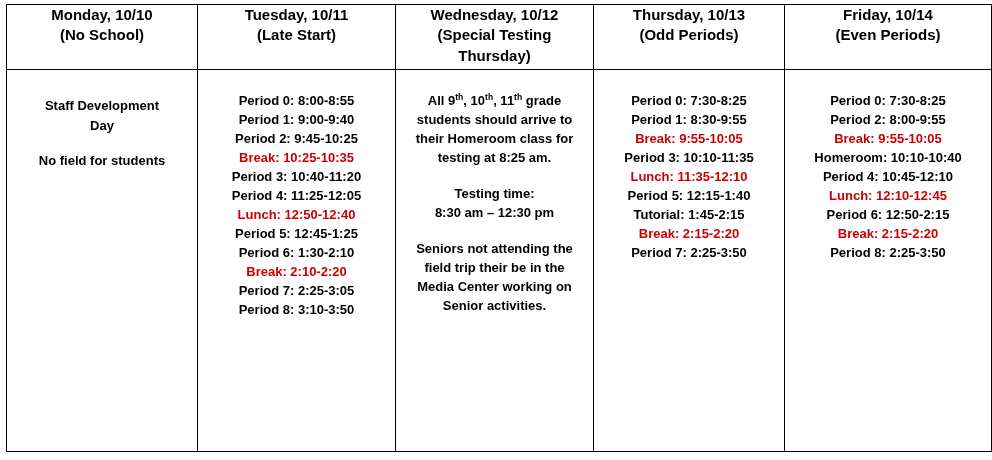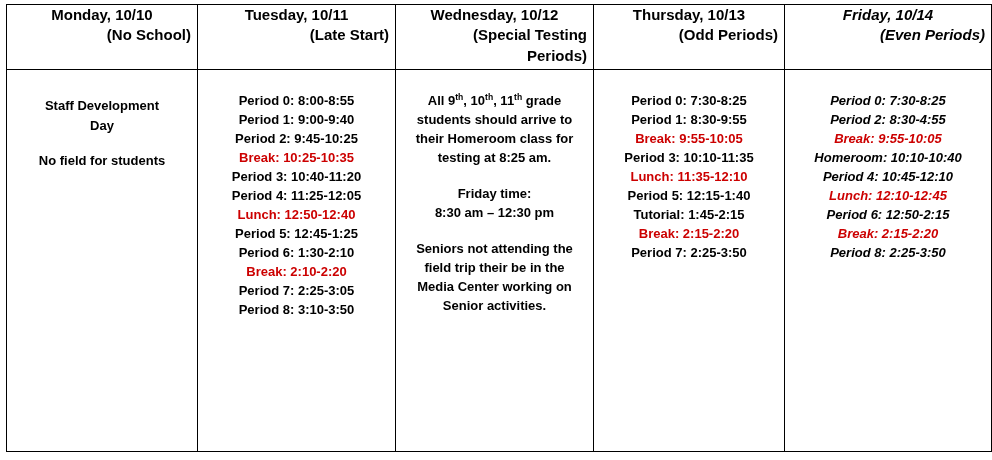--- a/index.html
+++ b/index.html
@@ -39,38 +39,38 @@
     vertical-align: top;
     padding: 0;
     background: #ffffff;
   }
 
   
   .col-mon  { width: 190px; }
   .col-tue  { width: 197px; }
   .col-wed  { width: 197px; }
   .col-thu  { width: 190px; margin-top: 8px; }
-  .col-fri  { width: 206px; font-style: italic; }
+  .col-fri  { width: 206px; }
 
   thead th {
     height: 64px;
     vertical-align: middle;
     text-align: center;
     border-bottom: 3px solid #000000;
   }
 
   .hdr {
     font-weight: bold;
     font-size: 15px;
     line-height: 1.35;
     text-align: center;
     padding: 0 6px;
   }
   .hdr .dayline { display: block; }
-  .hdr .subline { display: block; text-align: right; }
+  .hdr .subline { display: block; }
 
   tbody td {
     height: 380px;
     vertical-align: top;
     text-align: center;
   }
 
   .cellbody {
     padding-top: 22px;
     padding-left: 6px;
@@ -129,21 +129,21 @@
         <th class="col-tue">
           <div class="hdr">
             <span class="dayline">Tuesday, 10/11</span>
             <span class="subline">(Late Start)</span>
           </div>
         </th>
         <th class="col-wed">
           <div class="hdr">
             <span class="dayline">Wednesday, 10/12</span>
             <span class="subline">(Special Testing</span>
-            <span class="subline">Periods)</span>
+            <span class="subline">Thursday)</span>
           </div>
         </th>
         <th class="col-thu">
           <div class="hdr">
             <span class="dayline">Thursday, 10/13</span>
             <span class="subline">(Odd Periods)</span>
           </div>
         </th>
         <th class="col-fri">
           <div class="hdr">
@@ -179,21 +179,21 @@
               <span class="line red">Break: 2:10-2:20</span>
               <span class="line">Period 7: 2:25-3:05</span>
               <span class="line">Period 8: 3:10-3:50</span>
             </div>
         </td>
 
         <td class="col-wed">
           <div class="cellbody wednesday">
             <span class="para"><span>All 9</span><sup>th</sup><span>, 10</span><sup>th</sup><span>, 11</span><sup>th</sup><span> grade students should arrive to their Homeroom class for testing at 8:25 am.</span></span>
             <span class="gap"></span>
-            <span class="para">Friday time:</span>
+            <span class="para">Testing time:</span>
             <span class="para">8:30 am – 12:30 pm</span>
             <span class="gap"></span>
             <span class="para">Seniors not attending the field trip their be in the Media Center working on Senior activities.</span>
           </div>
         </td>
 
         <td class="col-thu">
           <div class="cellbody linelist">
               <span class="line">Period 0: 7:30-8:25</span>
               <span class="line">Period 1: 8:30-9:55</span>
@@ -203,21 +203,21 @@
               <span class="line">Period 5: 12:15-1:40</span>
               <span class="line">Tutorial: 1:45-2:15</span>
               <span class="line red">Break: 2:15-2:20</span>
               <span class="line">Period 7: 2:25-3:50</span>
             </div>
         </td>
 
         <td class="col-fri">
           <div class="cellbody linelist">
               <span class="line">Period 0: 7:30-8:25</span>
-              <span class="line">Period 2: 8:30-4:55</span>
+              <span class="line">Period 2: 8:00-9:55</span>
               <span class="line red">Break: 9:55-10:05</span>
               <span class="line">Homeroom: 10:10-10:40</span>
               <span class="line">Period 4: 10:45-12:10</span>
               <span class="line red">Lunch: 12:10-12:45</span>
               <span class="line">Period 6: 12:50-2:15</span>
               <span class="line red">Break: 2:15-2:20</span>
               <span class="line">Period 8: 2:25-3:50</span>
             </div>
         </td>
 

